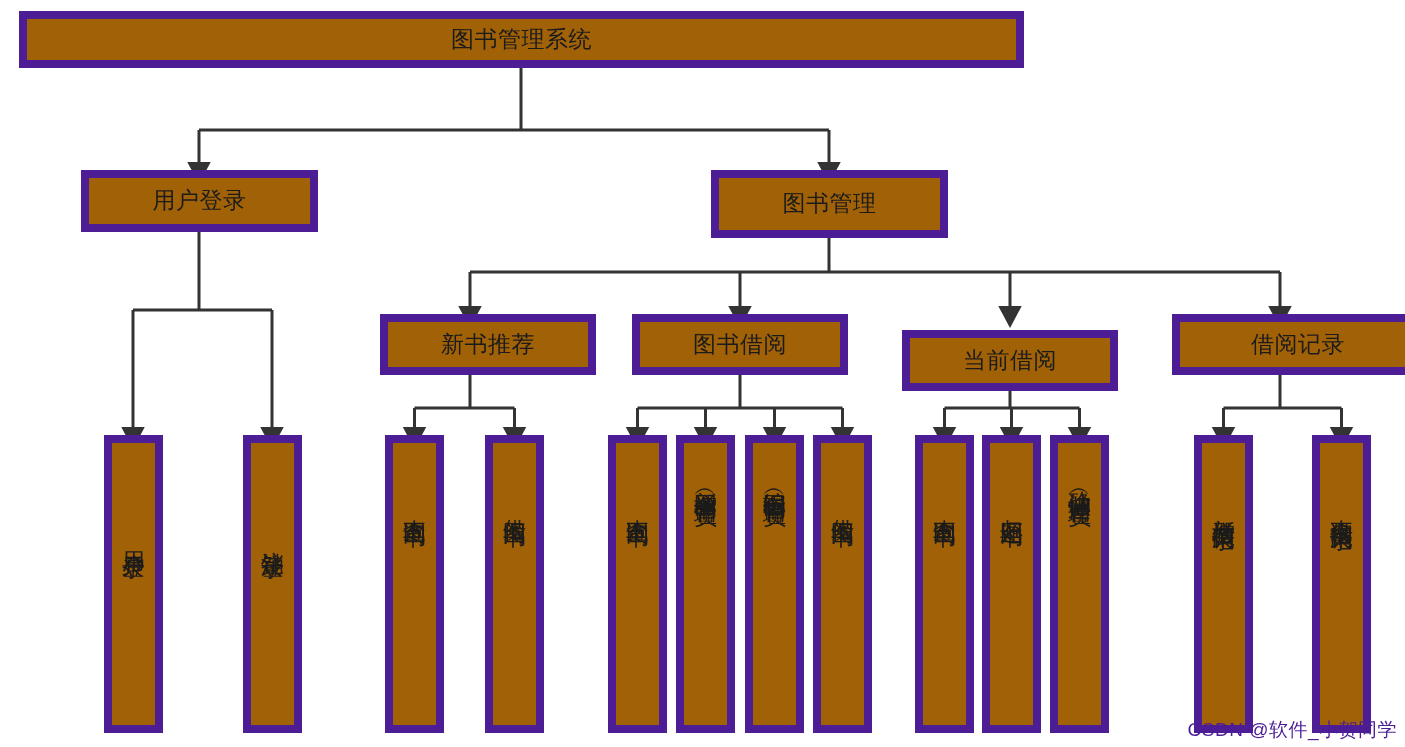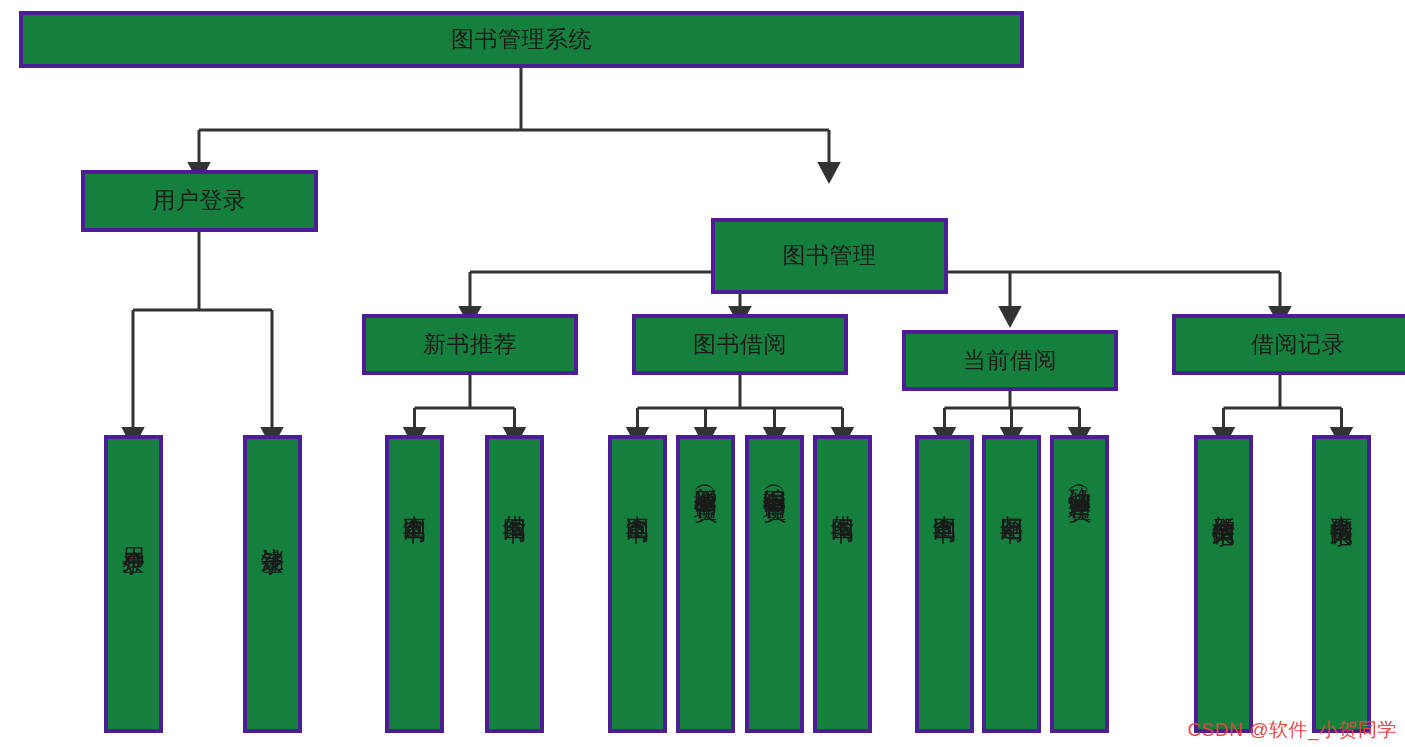--- a/index.html
+++ b/index.html
@@ -21,22 +21,22 @@
   #diagram-svg {
     position: absolute;
     left: 0;
     top: 0;
     width: 1405px;
     height: 747px;
   }
   .node {
     position: absolute;
     box-sizing: border-box;
-    background: #15803d;
-    border: 4px solid #4c1d95;
+    background: #a16207;
+    border: 8px solid #4c1d95;
     display: flex;
     align-items: center;
     justify-content: center;
     z-index: 2;
   }
   .node-label {
     color: #1b1b1b;
     text-align: center;
     line-height: 1.18;
     white-space: pre;
@@ -64,21 +64,21 @@
     padding-top: 48px;
   }
   .node.vertical.mid3 .node-label {
     padding-top: 20px;
   }
   #watermark {
     position: absolute;
     right: 8px;
     bottom: 4px;
     font-size: 19px;
-    color: #ef4444;
+    color: #4c1d95;
     z-index: 5;
     white-space: nowrap;
     letter-spacing: 0.5px;
   }
 </style>
 </head>
 <body>
 
 <div id="canvas">
 
@@ -125,24 +125,24 @@
       </g>
   </svg>
 
   <div id="nodes-layer">
       <div class="node horizontal" style="left: 19px; top: 11px; width: 1005px; height: 57px;">
         <span class="node-label">图书管理系统</span>
       </div>
       <div class="node horizontal" style="left: 81px; top: 170px; width: 237px; height: 62px;">
         <span class="node-label">用户登录</span>
       </div>
-      <div class="node horizontal" style="left: 711px; top: 170px; width: 237px; height: 76px; margin-top: 48px;">
+      <div class="node horizontal" style="left: 711px; top: 170px; width: 237px; height: 68px;">
         <span class="node-label">图书管理</span>
       </div>
-      <div class="node horizontal" style="left: 362px; top: 314px; width: 216px; height: 61px;">
+      <div class="node horizontal" style="left: 380px; top: 314px; width: 216px; height: 61px;">
         <span class="node-label">新书推荐</span>
       </div>
       <div class="node horizontal" style="left: 632px; top: 314px; width: 216px; height: 61px; font-family: Liberation Serif, serif;">
         <span class="node-label">图书借阅</span>
       </div>
       <div class="node horizontal" style="left: 902px; top: 314px; width: 216px; height: 61px; margin-top: 16px;">
         <span class="node-label">当前借阅</span>
       </div>
       <div class="node horizontal" style="left: 1172px; top: 314px; width: 252px; height: 61px;">
         <span class="node-label">借阅记录</span>

